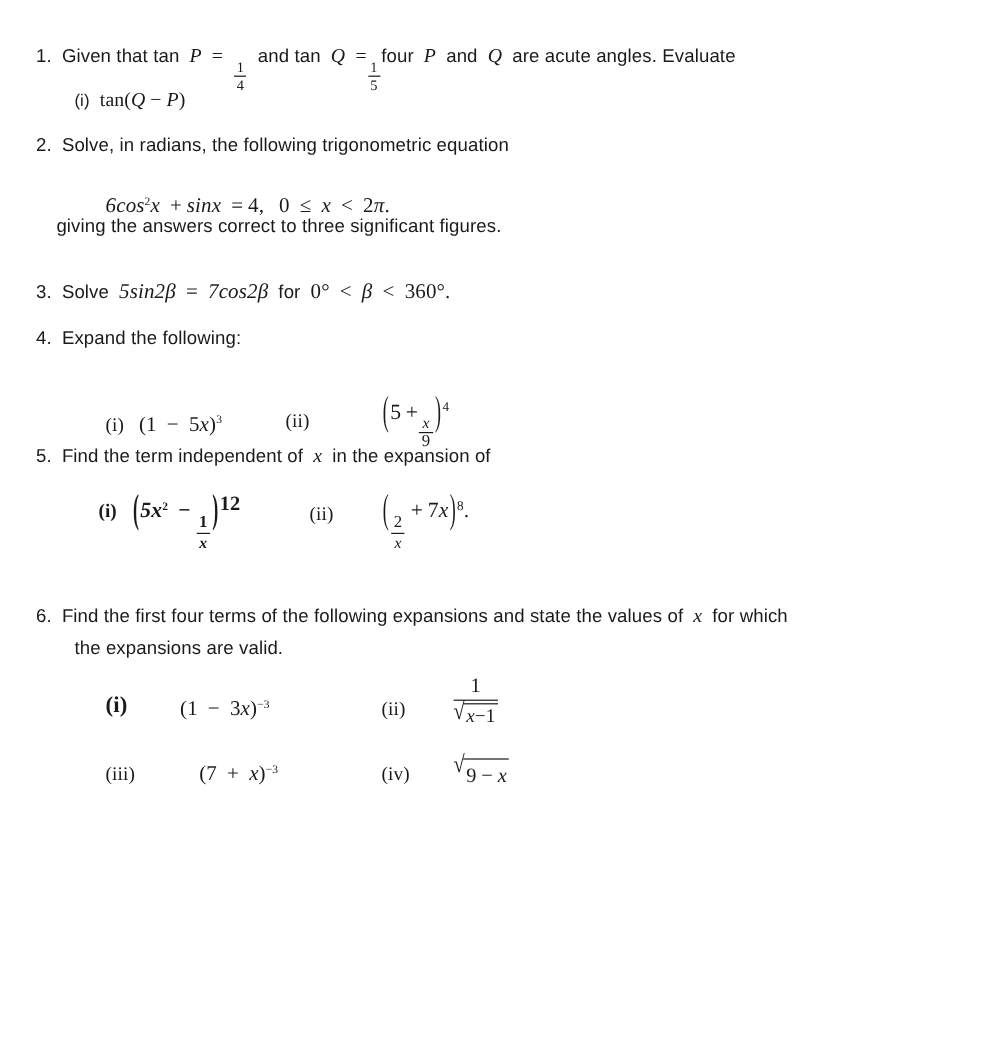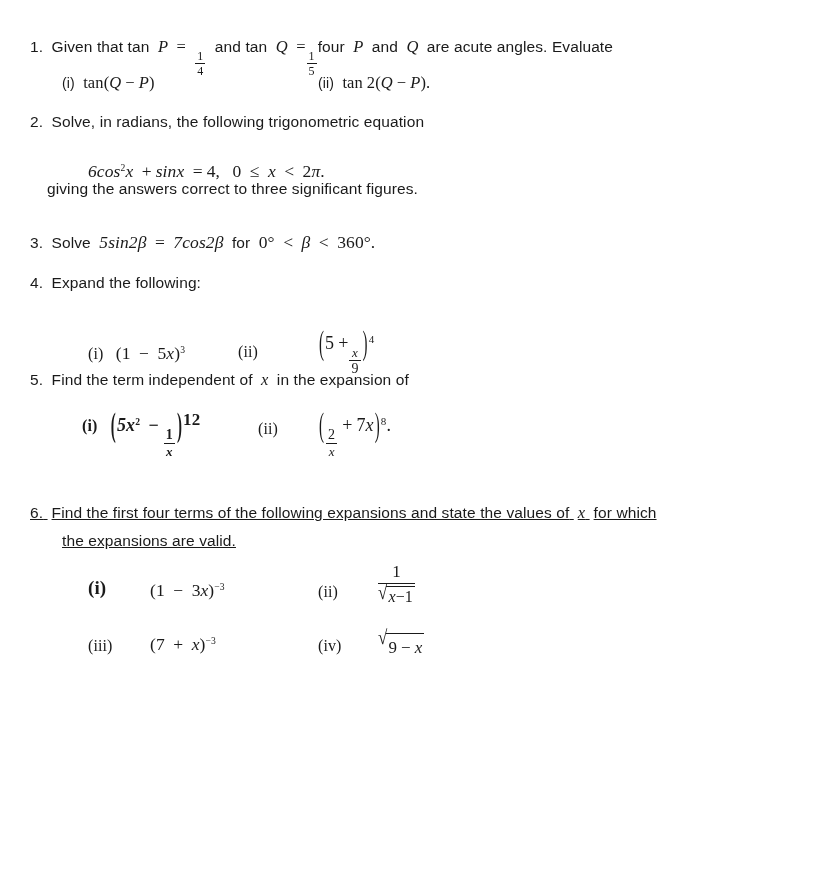--- a/index.html
+++ b/index.html
@@ -24,21 +24,21 @@
   }
 
   
   .q {
     position: absolute;
     font-size: 15.5px;
     line-height: 1.55;
     letter-spacing: 0.1px;
     white-space: nowrap;
   }
-  .q.wrap { white-space: normal; text-decoration: underline; }
+  .q.wrap { white-space: normal; }
 
   .mi {                       
     font-family: "Liberation Serif", serif;
     font-style: italic;
     font-size: 16.5px;
   }
   .mn {                       
     font-family: "Liberation Serif", serif;
     font-style: normal;
     font-size: 16.5px;
@@ -168,24 +168,20 @@
     <span class="sp"></span><span>and</span>
     <span class="sp"></span><span class="mi">Q</span>
     <span class="sp"></span><span>are acute angles. Evaluate</span>
   </div>
 
   <div class="q" style="left:62px; top:70px;text-align:right;">
     <span class="romnum">(i)</span>
     <span class="sp"></span><span class="mop">tan</span><span class="mn">(</span><span class="mi">Q</span><span class="sp"></span><span class="mn">−</span><span class="sp"></span><span class="mi">P</span><span class="mn">)</span>
   </div>
 
-  <div class="q" style="left:318px; top:70px;">
-    <span class="romnum">(ii)</span>
-    <span class="sp"></span><span class="mop">tan</span><span class="sp"></span><span class="mn">2</span><span class="mn">(</span><span class="mi">Q</span><span class="sp"></span><span class="mn">−</span><span class="sp"></span><span class="mi">P</span><span class="mn">)</span><span class="mn">.</span>
-  </div>
 
   <div class="q" style="left:30px; top:110px;">
     <span>2.</span>
     <span class="sp"></span><span>Solve, in radians, the following trigonometric equation</span>
   </div>
 
   <div class="q" style="left:88px; top:158px;">
     <span class="mi big">6</span><span class="mi big">cos</span><sup class="ex">2</sup><span class="mi big">x</span>
     <span class="sp"></span><span class="mn big">+</span><span class="sp"></span><span class="mi big">sin</span><span class="mi big">x</span>
     <span class="sp"></span><span class="mn big">=</span><span class="sp"></span><span class="mn big">4</span><span class="mn big">,</span>
@@ -294,21 +290,21 @@
             <span class="sign">√</span>
             <span class="body"><span class="mi" style="font-size:16px">x</span><span class="mn" style="font-size:16px">−</span><span class="mn" style="font-size:16px">1</span></span>
           </span>
       </span>
     </span>
   </div>
 
   <div class="q" style="left:88px; top:634px;">
     <span class="romnum serif">(iii)</span>
   </div>
-  <div class="q" style="left:150px; top:631px;">
+  <div class="q" style="left:166px; top:631px;">
     <span class="mn big">(</span><span class="mn big">7</span>
     <span class="sp"></span><span class="mn big">+</span>
     <span class="sp"></span><span class="mi big">x</span><span class="mn big">)</span><sup class="ex">−3</sup>
   </div>
 
   <div class="q" style="left:318px; top:634px;">
     <span class="romnum serif">(iv)</span>
   </div>
   <div class="q" style="left:378px; top:630px;">
     <span class="rad">

